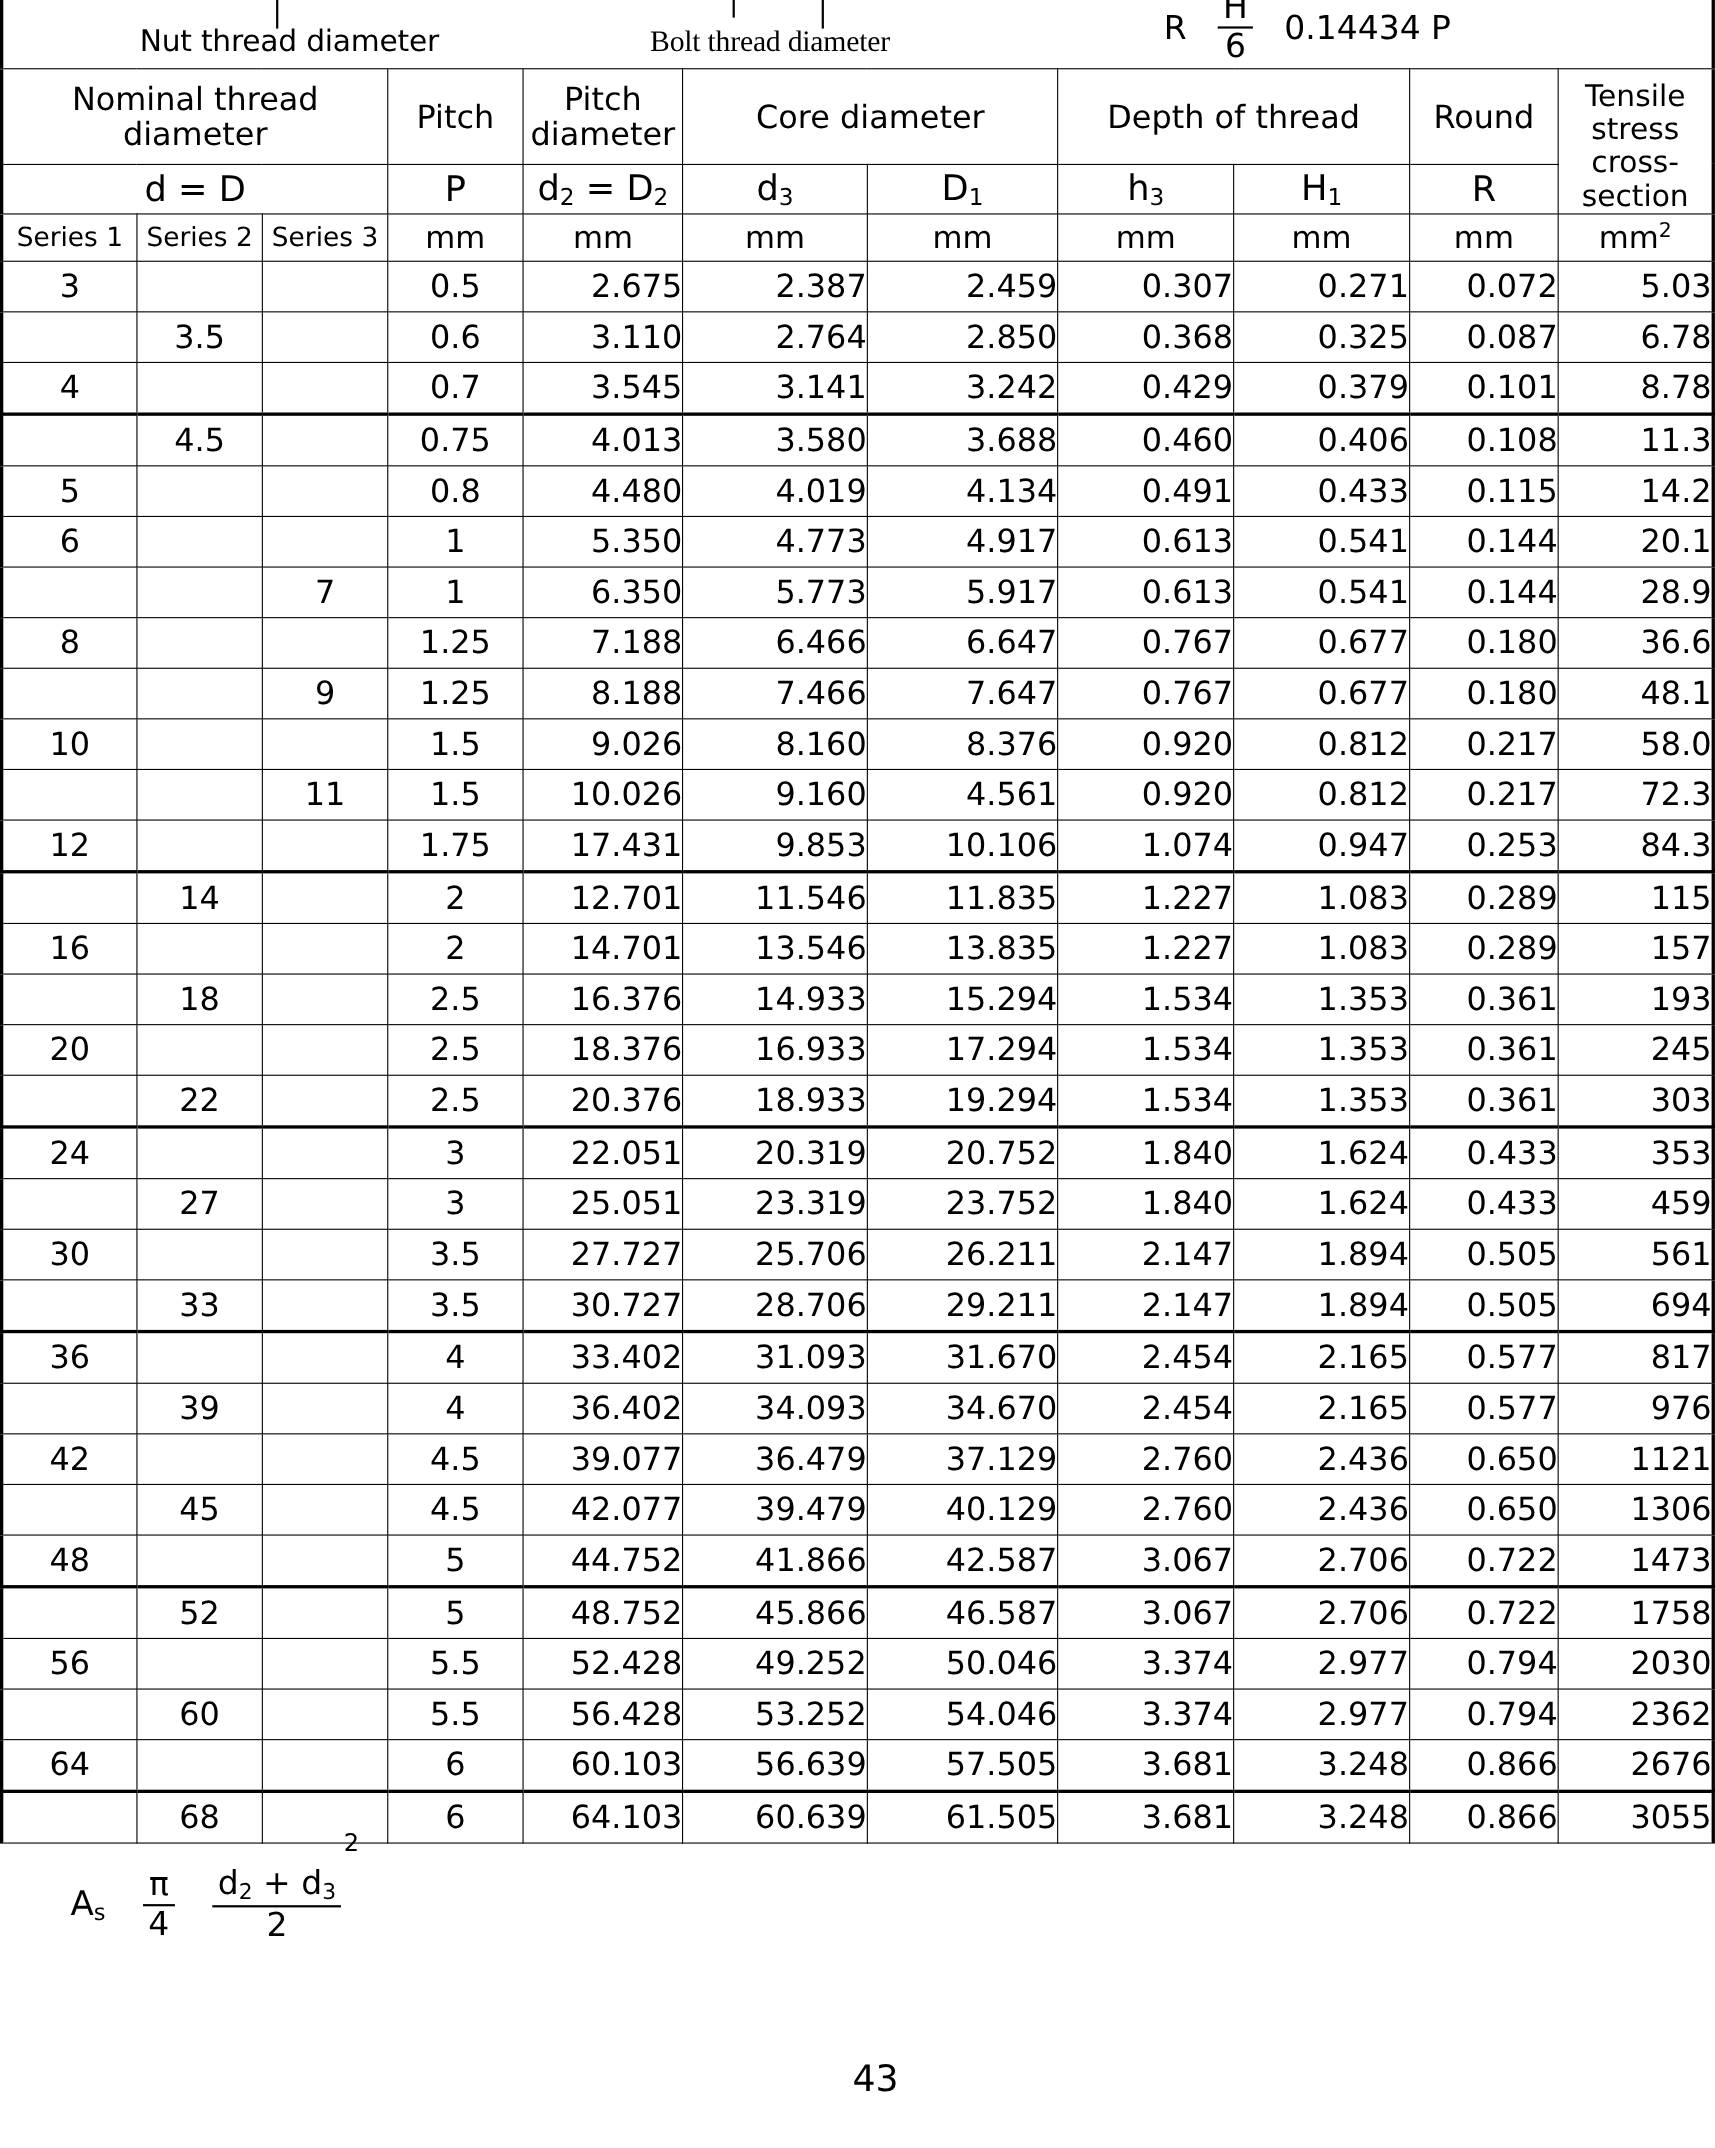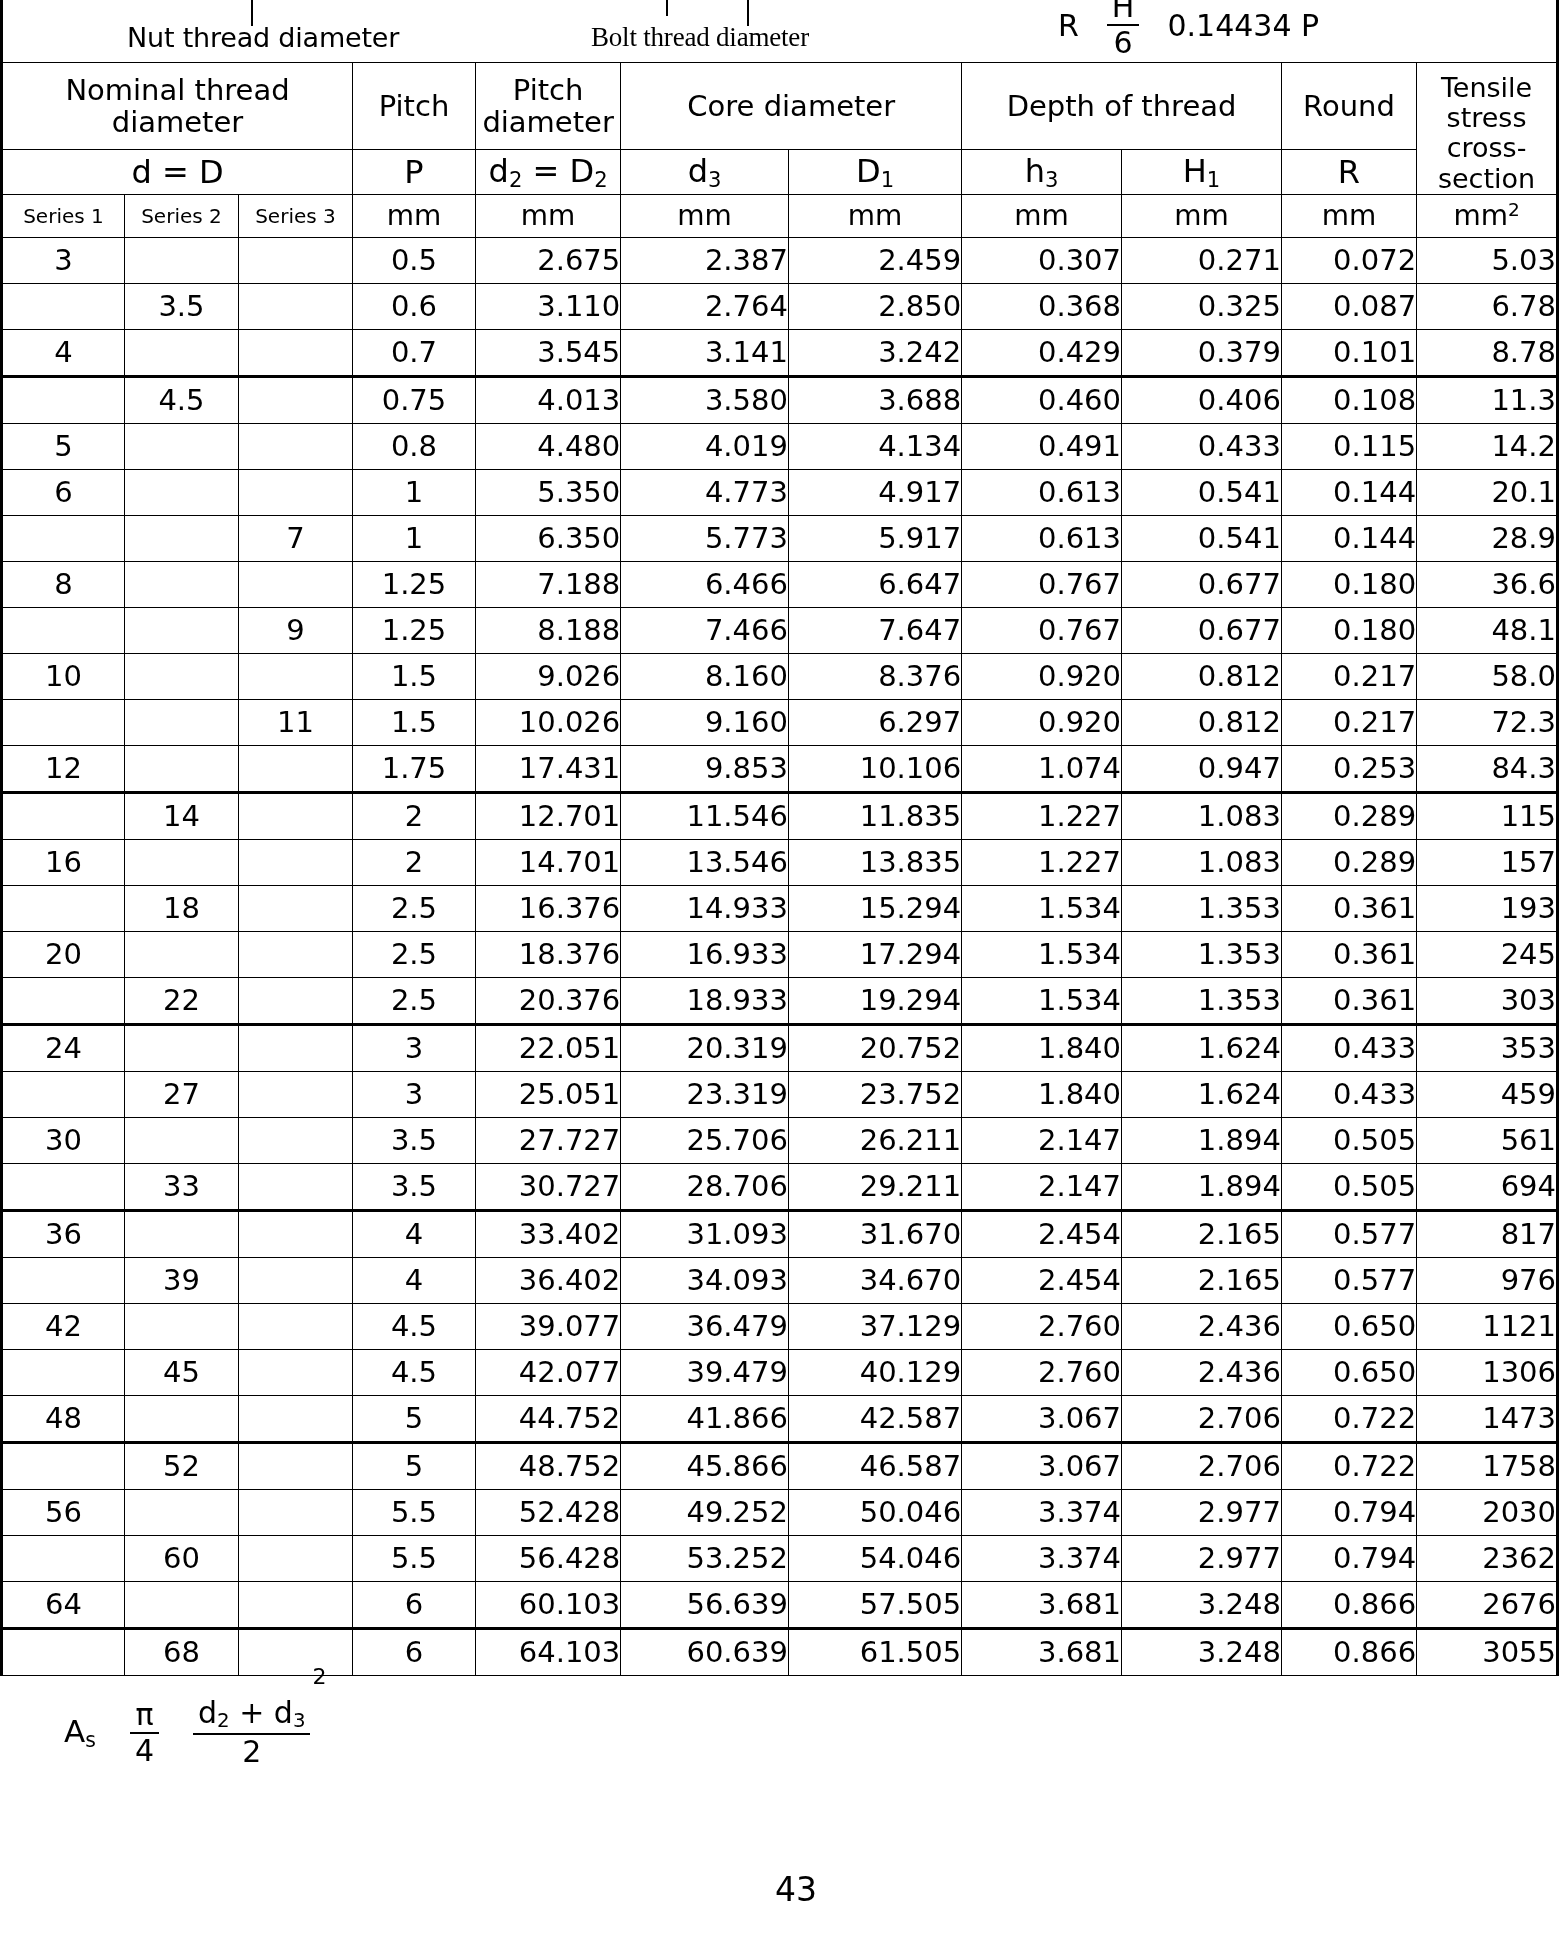--- a/index.html
+++ b/index.html
@@ -116,21 +116,21 @@
   }
   .hdr-unit {
     text-align: center;
     font-size: 28px;
     padding: 2px 2px 6px 2px;
     height: 42px;
     vertical-align: middle;
   }
   .hdr-series {
     text-align: center;
-    font-size: 20px;
+    font-size: 24px;
     padding: 2px 2px 6px 2px;
     height: 42px;
     vertical-align: middle;
   }
   sub { font-size: 0.66em; vertical-align: -0.22em; }
   sup { font-size: 0.66em; vertical-align: 0.50em; }
 
   
   tbody td {
     height: 45px;
@@ -406,21 +406,21 @@
           <td class="num">0.217</td>
           <td class="num outer-r">58.0</td>
         </tr>
         <tr>
           <td class="ser outer-l"></td>
           <td class="ser"></td>
           <td class="ser">11</td>
           <td class="c">1.5</td>
           <td class="num">10.026</td>
           <td class="num">9.160</td>
-          <td class="num">6.297</td>
+          <td class="num">4.561</td>
           <td class="num">0.920</td>
           <td class="num">0.812</td>
           <td class="num">0.217</td>
           <td class="num outer-r">72.3</td>
         </tr>
         <tr class="thick-bottom">
           <td class="ser outer-l">12</td>
           <td class="ser"></td>
           <td class="ser"></td>
           <td class="c">1.75</td>

